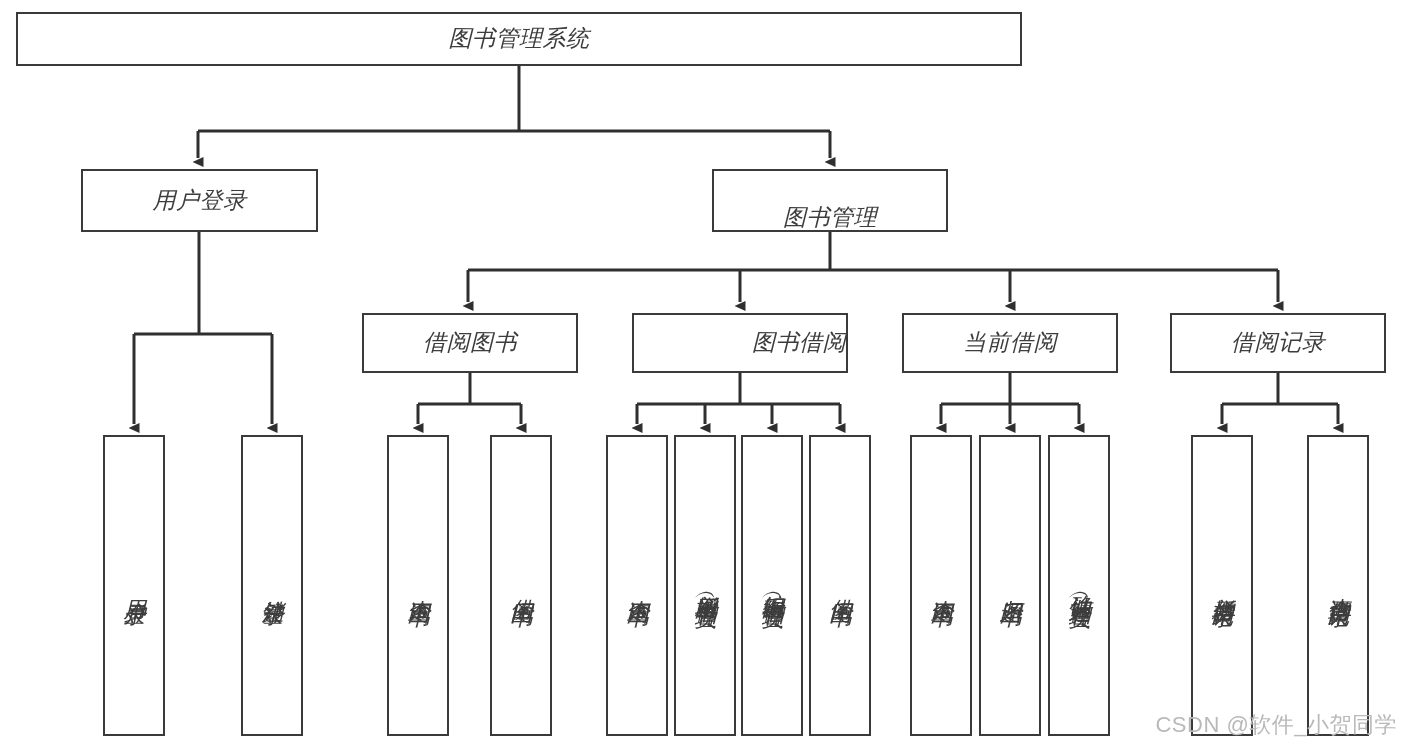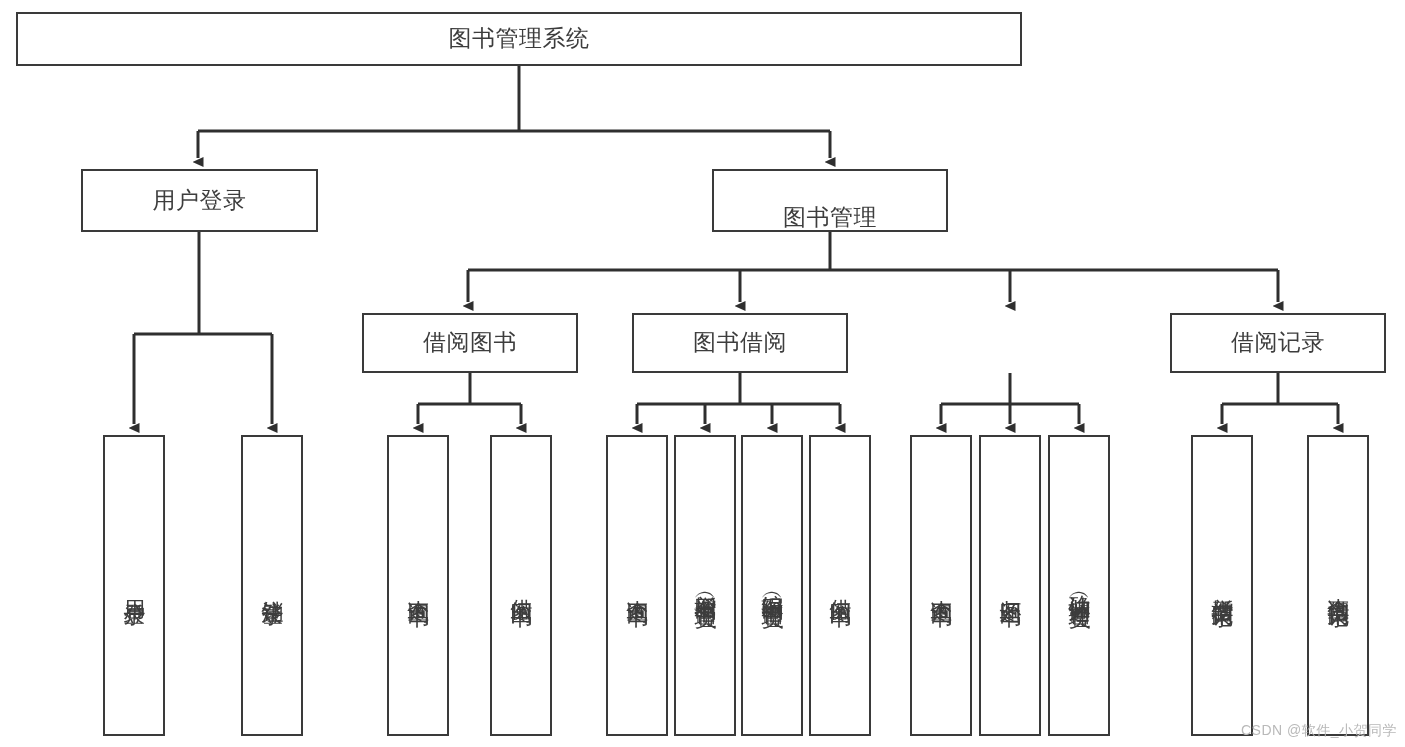--- a/index.html
+++ b/index.html
@@ -30,20 +30,21 @@
     border: 2px solid #3a3a3a;
     display: flex;
     align-items: center;
     justify-content: center;
   }
   .node .lbl {
     color: #3d3d3d;
     letter-spacing: 0.5px;
     text-align: center;
     white-space: nowrap;
+    font-style: italic;
   }
   .node.horiz .lbl {
     font-size: 23px;
     line-height: 1.1;
   }
   .node.vert {
     align-items: center;
     justify-content: center;
   }
   .node.vert .lbl {
@@ -51,21 +52,21 @@
     text-orientation: upright;
     font-size: 22px;
     line-height: 1.22;
     letter-spacing: 2px;
     white-space: nowrap;
   }
   #watermark {
     position: absolute;
     right: 8px;
     bottom: 7px;
-    font-size: 14px;
+    font-size: 22px;
     color: #b9b9b9;
     letter-spacing: 0.5px;
     white-space: nowrap;
     user-select: none;
   }
 </style>
 </head>
 <body>
 
 <div id="canvas">
@@ -127,22 +128,25 @@
   <div class="node horiz" style="left:81px; top:169px; width:237px; height:63px;">
     <span class="lbl">用户登录</span>
   </div>
   <div class="node horiz" style="left:712px; top:169px; width:236px; height:63px;align-items:flex-end;">
     <span class="lbl">图书管理</span>
   </div>
 
   <div class="node horiz" style="left:362px; top:313px; width:216px; height:60px;">
     <span class="lbl">借阅图书</span>
   </div>
-  <div class="node horiz" style="left:632px; top:313px; width:216px; height:60px;">
+  <div class="node horiz" style="left:632px; top:313px; width:216px; height:60px;justify-content:flex-end;">
     <span class="lbl">图书借阅</span>
+  </div>
+  <div class="node horiz" style="left:902px; top:313px; width:216px; height:60px;">
+    <span class="lbl">当前借阅</span>
   </div>
   <div class="node horiz" style="left:1170px; top:313px; width:216px; height:60px;">
     <span class="lbl">借阅记录</span>
   </div>
 
   <div class="node vert" style="left:103px; top:435px; width:62px; height:301px;">
     <span class="lbl">用户登录</span>
   </div>
   <div class="node vert" style="left:241px; top:435px; width:62px; height:301px;">
     <span class="lbl">注销登录</span>

